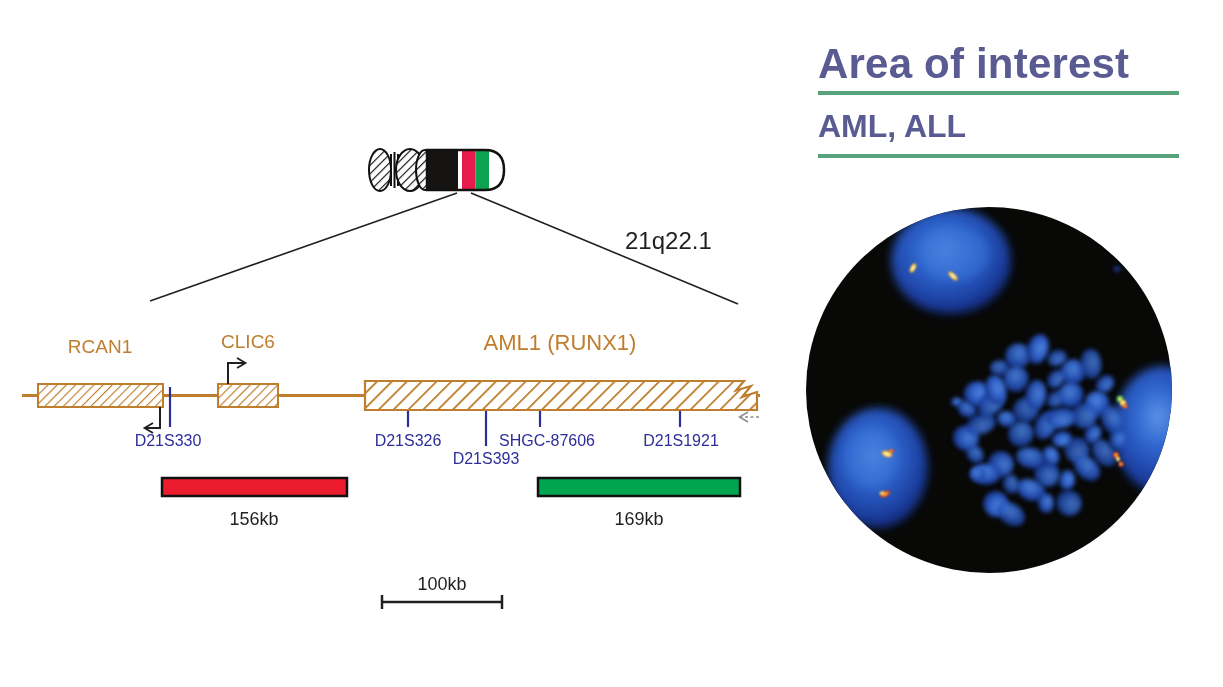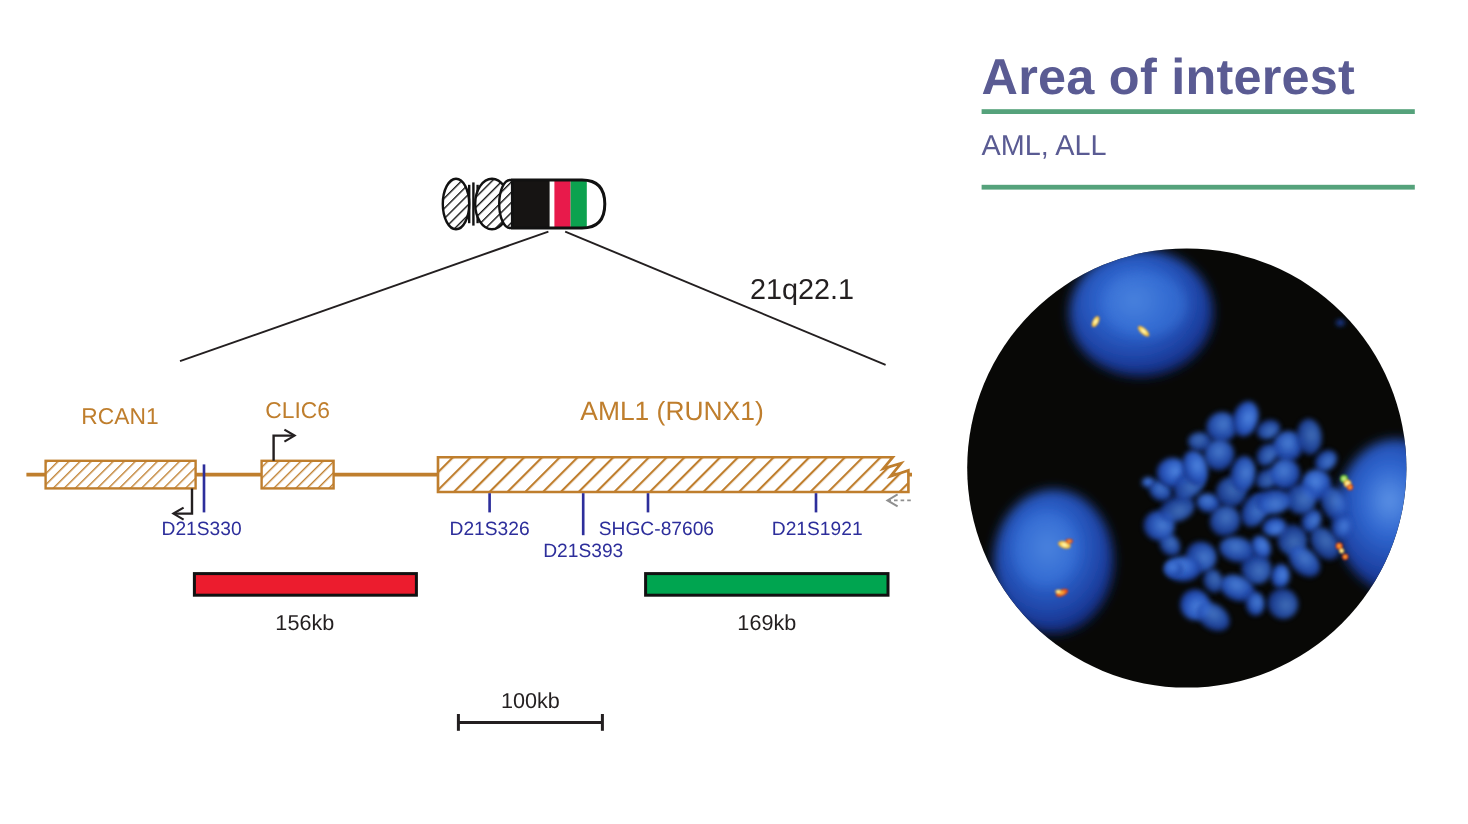--- a/index.html
+++ b/index.html
@@ -28,21 +28,21 @@
   .panel{position:absolute;left:818px;top:0;width:361px;height:180px;}
   .panel-heading{
     position:absolute;left:0;top:40px;margin:0;
     font-size:42px;font-weight:bold;color:var(--heading-color);letter-spacing:0.2px;
   }
   .panel-rule{position:absolute;left:0;width:361px;height:4px;background:var(--rule-color);}
   .rule-top{top:91px;}
   .rule-bottom{top:154px;}
   .panel-subheading{
     position:absolute;left:0;top:108px;margin:0;
-    font-size:24px;font-weight:normal;color:var(--heading-color);
+    font-size:32px;font-weight:bold;color:var(--heading-color);
   }
   .fish-svg{position:absolute;left:805px;top:206px;}
 </style>
 </head>
 <body>
 
 <div class="canvas">
 
   <svg class="diagram-svg" width="810" height="660" viewBox="0 0 810 660">
     <defs>

